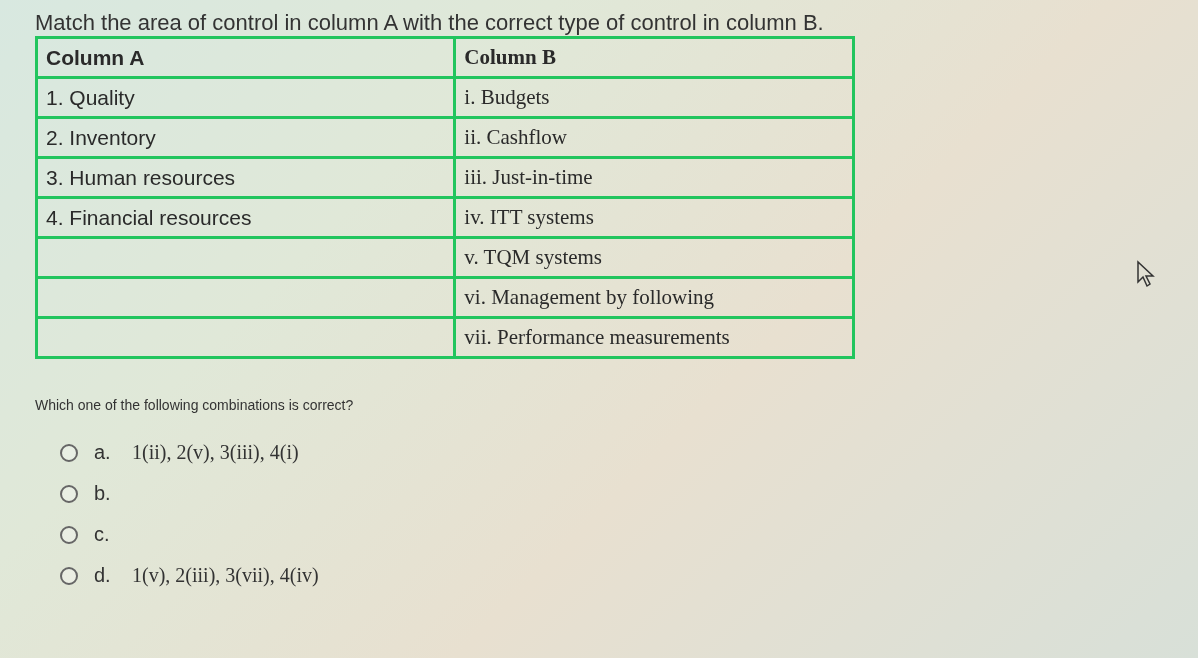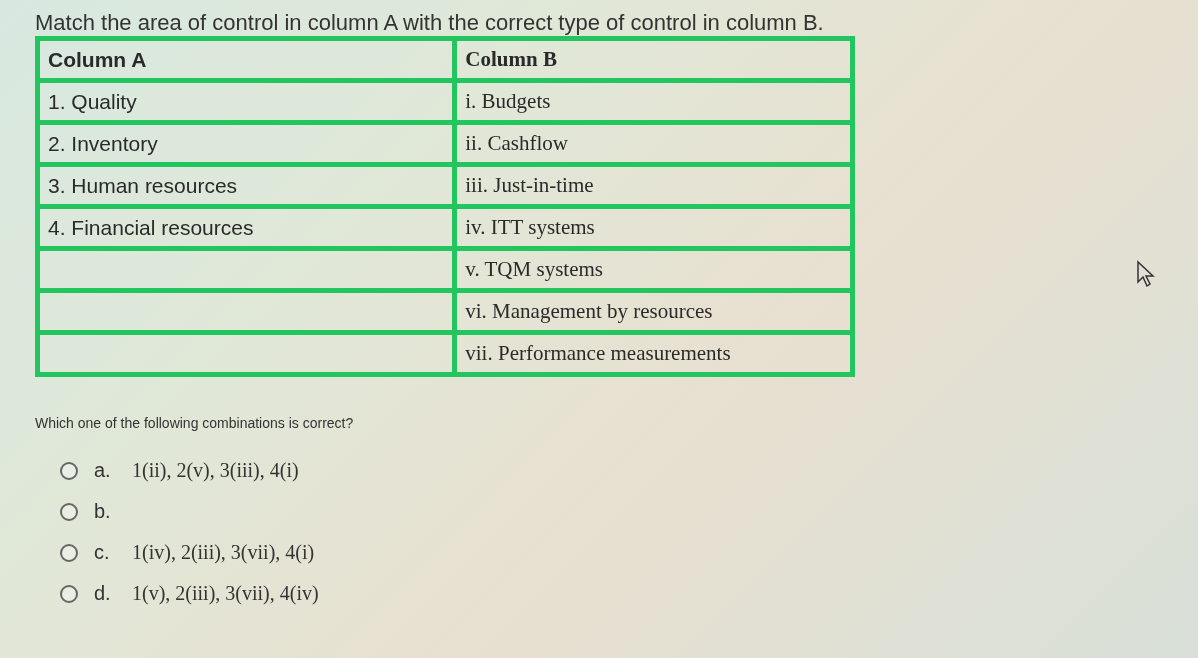--- a/index.html
+++ b/index.html
@@ -18,21 +18,21 @@
     }
     .instruction {
       font-size: 22px;
       color: #333;
     }
     .match-table {
       border-collapse: collapse;
       width: 820px;
     }
     .match-table td, .match-table th {
-      border: 5px solid #22c55e;
+      border: 3px solid #22c55e;
       padding: 6px 8px;
       font-size: 21px;
       text-align: left;
       font-weight: normal;
       color: #2a2a2a;
       height: 36px;
       vertical-align: middle;
     }
     .match-table th {
       font-weight: bold;
@@ -111,21 +111,21 @@
   <tr>
     <td class="col-a">4. Financial resources</td>
     <td class="col-b">iv. ITT systems</td>
   </tr>
   <tr>
     <td class="col-a"></td>
     <td class="col-b">v. TQM systems</td>
   </tr>
   <tr>
     <td class="col-a"></td>
-    <td class="col-b">vi. Management by resources</td>
+    <td class="col-b">vi. Management by following</td>
   </tr>
   <tr>
     <td class="col-a"></td>
     <td class="col-b">vii. Performance measurements</td>
   </tr>
 </tbody>
   </table>
 
 <div class="sub-question">Which one of the following combinations is correct?</div>
 
@@ -135,21 +135,20 @@
     <span class="option-letter">a.</span>
     <span class="option-text">1(ii), 2(v), 3(iii), 4(i)</span>
   </div>
   <div class="option-row">
     <div class="radio"></div>
     <span class="option-letter">b.</span>
   </div>
   <div class="option-row">
     <div class="radio"></div>
     <span class="option-letter">c.</span>
-    <span class="option-text">1(iv), 2(iii), 3(vii), 4(i)</span>
   </div>
   <div class="option-row">
     <div class="radio"></div>
     <span class="option-letter">d.</span>
     <span class="option-text">1(v), 2(iii), 3(vii), 4(iv)</span>
   </div>
 </div>
 
 <div class="cursor">
   <svg width="22" height="28" viewBox="0 0 22 28">

